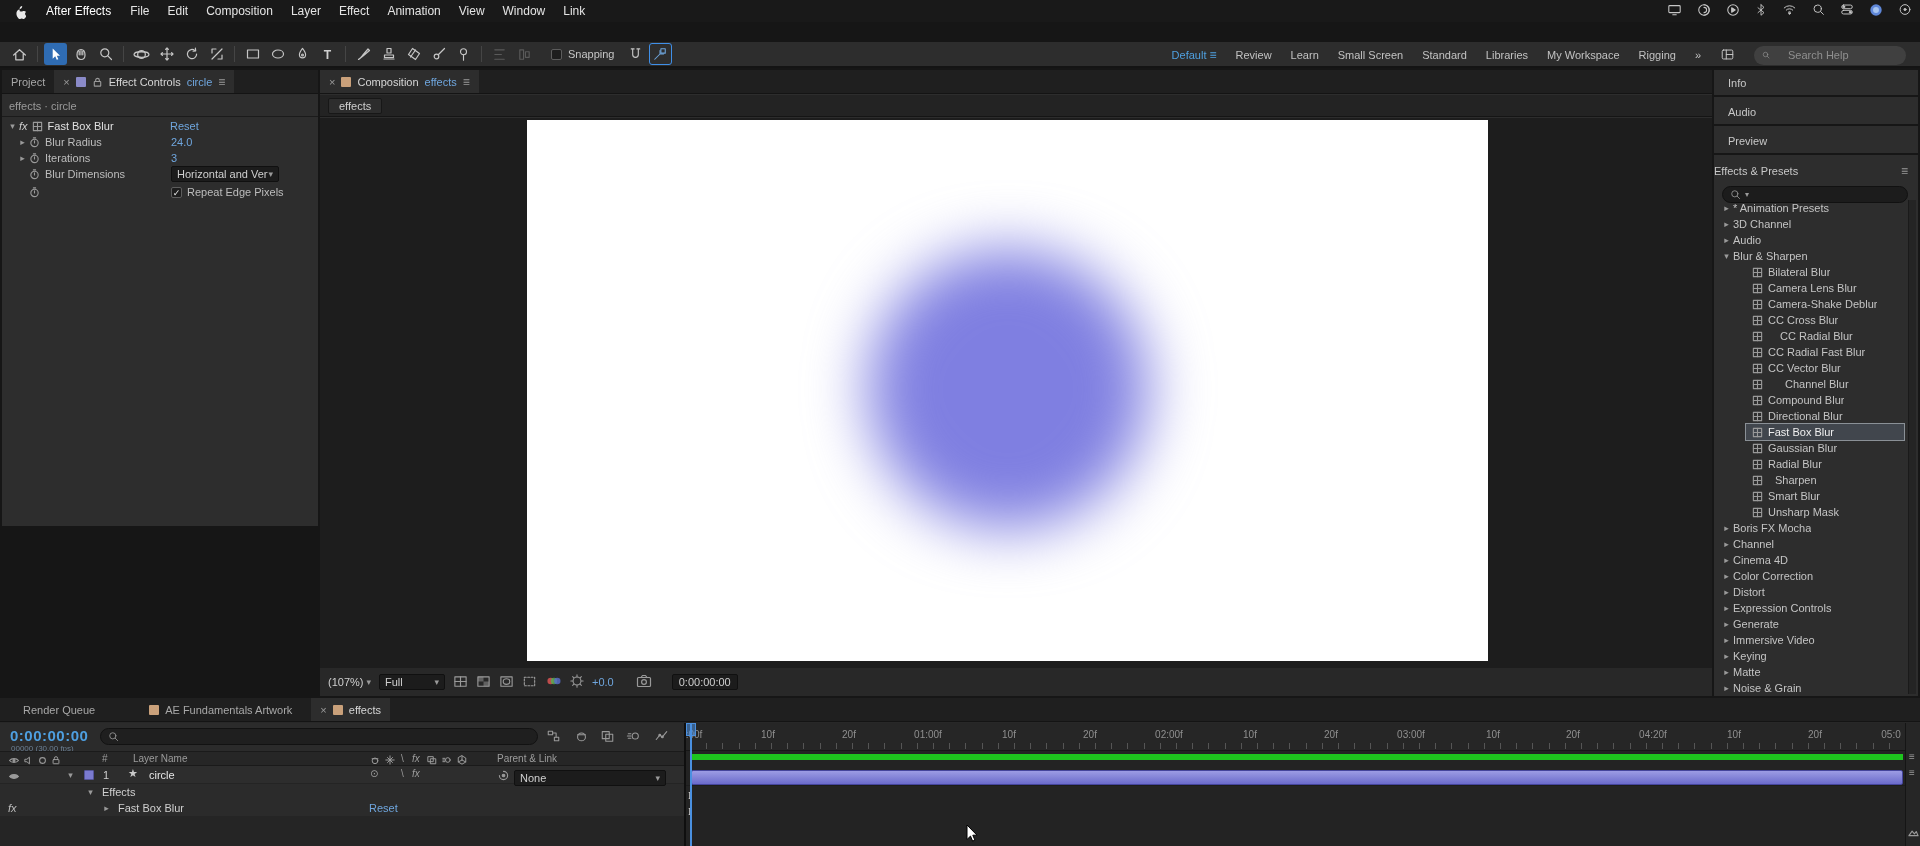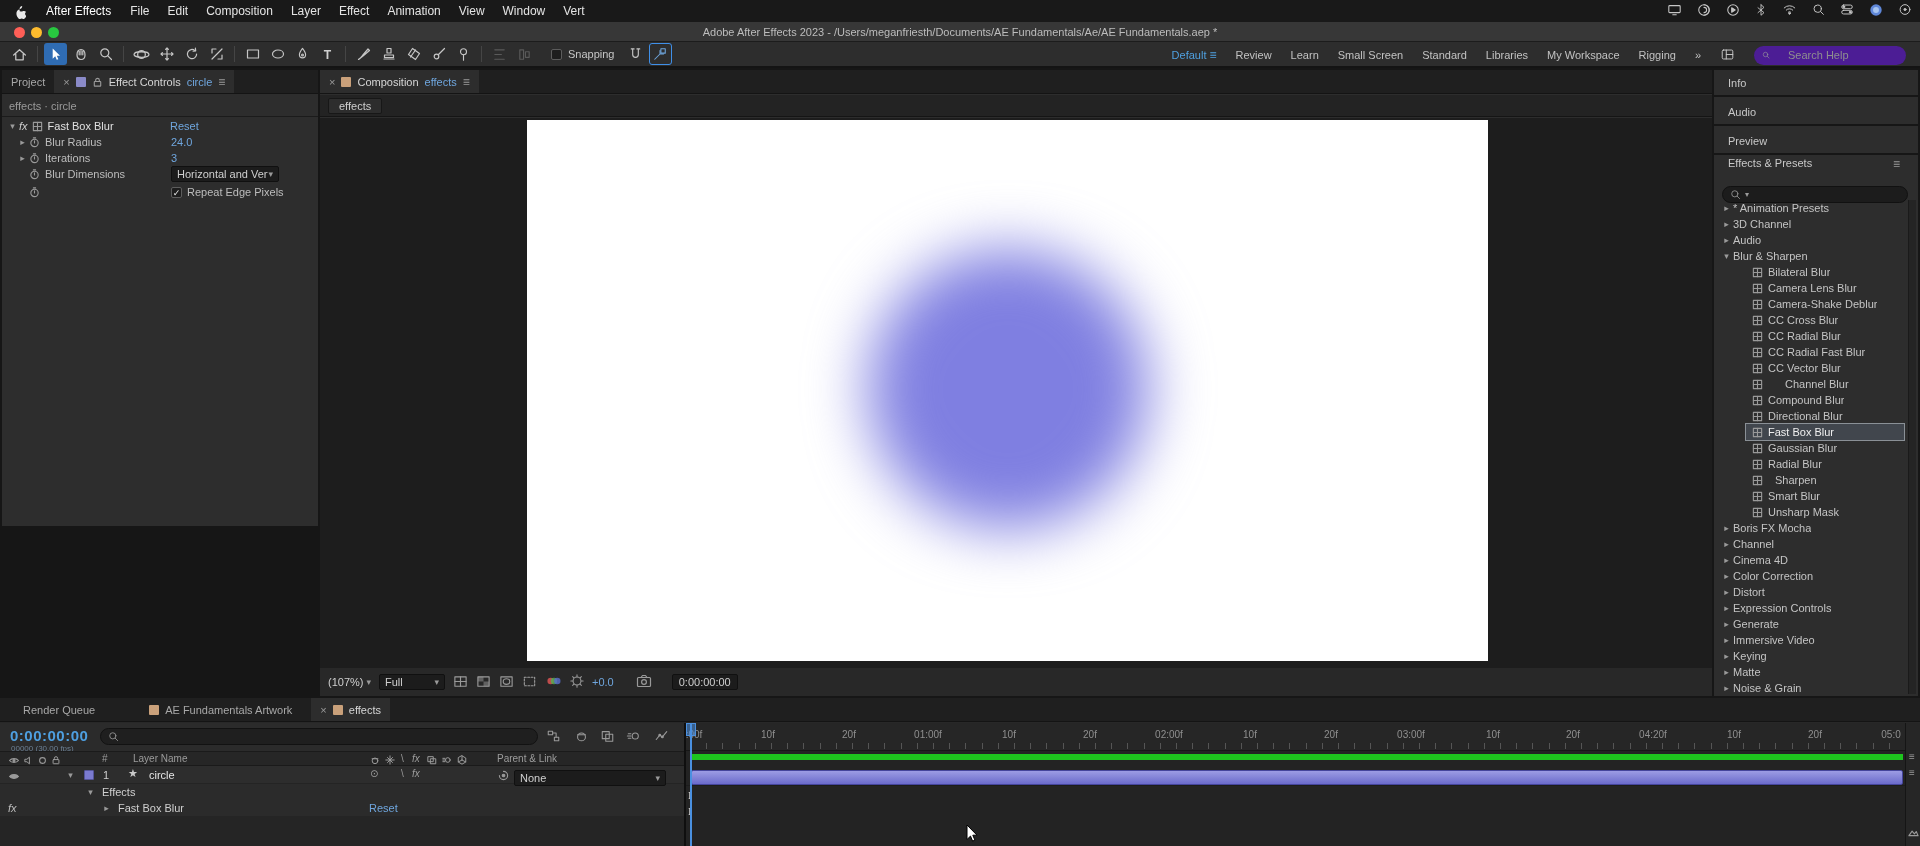--- a/index.html
+++ b/index.html
@@ -19,21 +19,21 @@
   .light{position:absolute;top:5px;width:11px;height:11px;border-radius:50%}
   .tb-title{position:absolute;left:0;right:0;top:0;height:20px;display:flex;align-items:center;justify-content:center;color:#bdbdbd;font-size:11px}
   
   .toolbar{position:absolute;left:0;top:42px;width:1920px;height:26px;background:#2d2d2d;border-bottom:2px solid #141414;display:flex;align-items:center}
   .tool{width:23px;height:22px;display:flex;align-items:center;justify-content:center;border-radius:3px;margin:0 1px}
   .tool.active{background:#2f6cb3}
   .tsep{width:1px;height:16px;background:#454545;margin:0 5px}
   .ws-bar{position:absolute;right:14px;top:0;height:26px;display:flex;align-items:center;gap:19px;font-size:11px}
   .ws{color:#c2c2c2;white-space:nowrap}
   .ws.active{color:#4fa0e0}
-  .help-box{display:flex;align-items:center;gap:18px;background:#4c1d95;border-radius:10px;height:19px;padding:0 8px;width:152px}
+  .help-box{display:flex;align-items:center;gap:18px;background:#404040;border-radius:10px;height:19px;padding:0 8px;width:152px}
   .help-box input{background:transparent;border:none;outline:none;color:#cfcfcf;font-size:11px;width:110px;font-family:inherit}
   .help-box input::placeholder{color:#8f8f8f}
   
   .panel{position:absolute;background:#2d2d2d}
   .tabbar{position:absolute;left:0;right:0;top:0;height:24px;background:#1f1f1f;display:flex;align-items:stretch;font-size:11px;border-bottom:1px solid #141414}
   .tab{display:flex;align-items:center;gap:6px;padding:0 9px;color:#a8a8a8}
   .tab.active{background:#2d2d2d;color:#d6d6d6}
   .hamb{color:#9a9a9a;font-size:12px}
   .x{color:#9a9a9a}
   .chip-sq{width:10px;height:10px;border-radius:1px}
@@ -63,21 +63,21 @@
       </span>
     <span class="app">After Effects</span>
     <span class="menu-item">File</span>
     <span class="menu-item">Edit</span>
     <span class="menu-item">Composition</span>
     <span class="menu-item">Layer</span>
     <span class="menu-item">Effect</span>
     <span class="menu-item">Animation</span>
     <span class="menu-item">View</span>
     <span class="menu-item">Window</span>
-    <span class="menu-item">Vert</span>
+    <span class="menu-item">Link</span>
     <span class="mb-right">
       <span><svg class="i" width="15" height="14" viewBox="0 0 16 16">
             <rect x="1.5" y="3" width="13" height="8" rx="1"></rect>
             <path d="M6 13.5h4"></path>
           </svg></span>
       <span><svg class="i" width="14" height="14" viewBox="0 0 16 16">
             <circle cx="8" cy="8" r="6"></circle>
             <path d="M8 2a6 6 0 0 1 0 12M8 5a3 3 0 0 1 0 6"></path>
           </svg></span>
       <span><svg class="i" width="14" height="14" viewBox="0 0 16 16">
@@ -105,26 +105,20 @@
             <circle cx="8" cy="8" r="6.5" fill="#5f87d8"></circle>
             <circle cx="8" cy="8" r="3.4" fill="#a7c4f0"></circle>
           </svg></span>
       <span><svg class="i" width="14" height="13" viewBox="0 0 16 16">
             <circle cx="8" cy="8" r="6"></circle>
             <circle cx="8" cy="8" r="1.3" fill="#c6c6c6"></circle>
           </svg></span>
     </span>
   </div>
 
-  <div class="titlebar">
-    <span class="light" style="left:14px;background:#ff5f57"></span>
-    <span class="light" style="left:31px;background:#febc2e"></span>
-    <span class="light" style="left:48px;background:#28c840"></span>
-    <span class="tb-title">Adobe After Effects 2023 - /Users/meganfriesth/Documents/AE Fundamentals/Ae/AE Fundamentals.aep *</span>
-  </div>
 
   <div class="toolbar">
     <span class="tool" style="margin-left:8px">
         <svg class="i" width="17" height="17" viewBox="0 0 16 16">
           <path d="M2.5 8.5L8 3.5l5.5 5M4.5 7.7V13h7V7.7"></path>
         </svg>
       </span>
     <span class="tsep"></span>
     <span class="tool active">
         <svg width="15" height="15" viewBox="0 0 16 16">
@@ -405,21 +399,21 @@
   <div class="panel" style="left:1714px;top:70px;width:204px;height:626px;background:#2d2d2d">
     <div class="abs" style="left:0;right:0;top:0;height:27px;border-bottom:2px solid #161616;display:flex;align-items:center;padding-left:14px">
         <span>Info</span>
       </div>
     <div class="abs" style="left:0;right:0;top:29px;height:27px;border-bottom:2px solid #161616;display:flex;align-items:center;padding-left:14px">
         <span>Audio</span>
       </div>
     <div class="abs" style="left:0;right:0;top:58px;height:27px;border-bottom:2px solid #161616;display:flex;align-items:center;padding-left:14px">
         <span>Preview</span>
       </div>
-    <div class="abs" style="left:0;right:8px;top:87px;height:27px;display:flex;padding-left:14px">
+    <div class="abs" style="left:0;right:0;top:87px;height:27px;display:flex;align-items:center;">
       <span>Effects &amp; Presets</span>
       <span class="hamb abs" style="right:10px">≡</span>
     </div>
     <div class="abs" style="left:8px;right:10px;top:116px;height:17px;background:#1c1c1c;border:1px solid #111;border-radius:9px;display:flex;align-items:center;gap:4px;padding:0 7px">
       <svg class="i sm" width="11" height="11" viewBox="0 0 16 16">
           <circle cx="7" cy="7" r="4.5"></circle>
           <path d="M10.5 10.5L14 14"></path>
         </svg>
       <span class="twirl" style="width:auto;font-size:8px">▾</span>
     </div>
@@ -474,21 +468,21 @@
         <path d="M1.5 6h9M6 1.5v9"></path>
       </svg>
       <span class="lbl" style="margin-left:5px">CC Cross Blur</span>
     </div>
   <div class="tree-row" style="top:328px">
       <span style="width:38px"></span>
       <svg class="i sm" width="11" height="11" viewBox="0 0 12 12">
         <rect x="1.5" y="1.5" width="9" height="9"></rect>
         <path d="M1.5 6h9M6 1.5v9"></path>
       </svg>
-      <span class="lbl" style="margin-left:5px">CC Radial Blur</span>
+      <span class="lbl" style="margin-left:17px">CC Radial Blur</span>
     </div>
   <div class="tree-row" style="top:344px">
       <span style="width:38px"></span>
       <svg class="i sm" width="11" height="11" viewBox="0 0 12 12">
         <rect x="1.5" y="1.5" width="9" height="9"></rect>
         <path d="M1.5 6h9M6 1.5v9"></path>
       </svg>
       <span class="lbl" style="margin-left:5px">CC Radial Fast Blur</span>
     </div>
   <div class="tree-row" style="top:360px">

